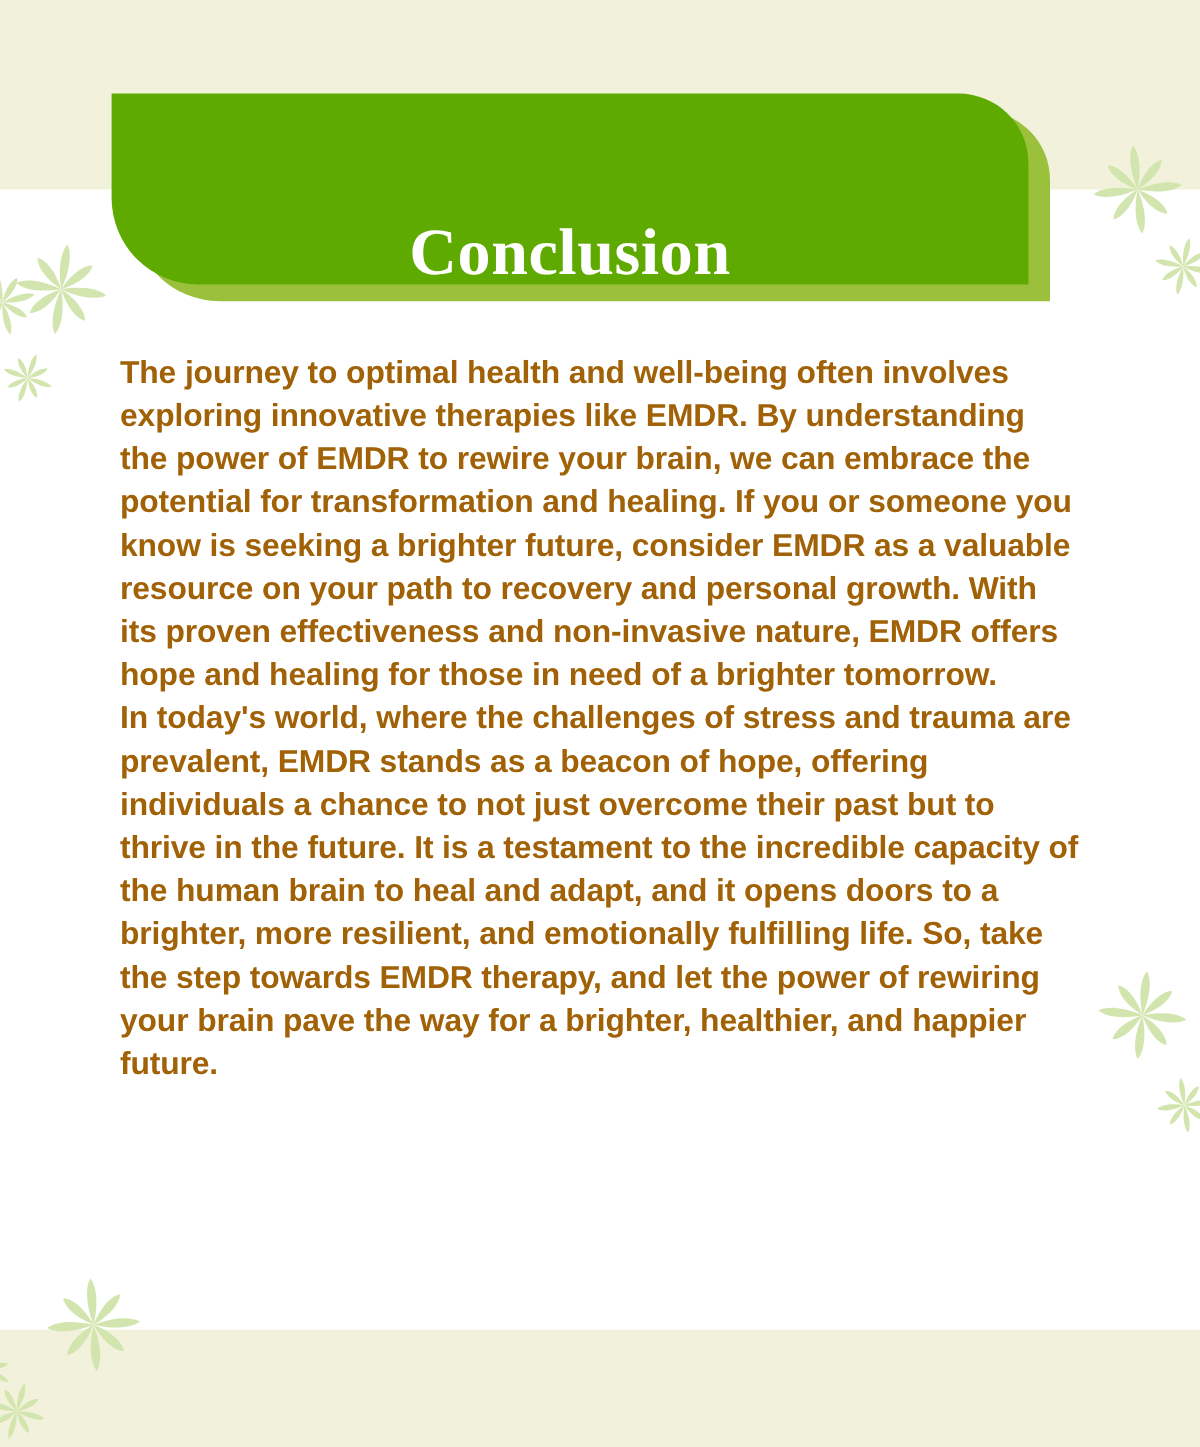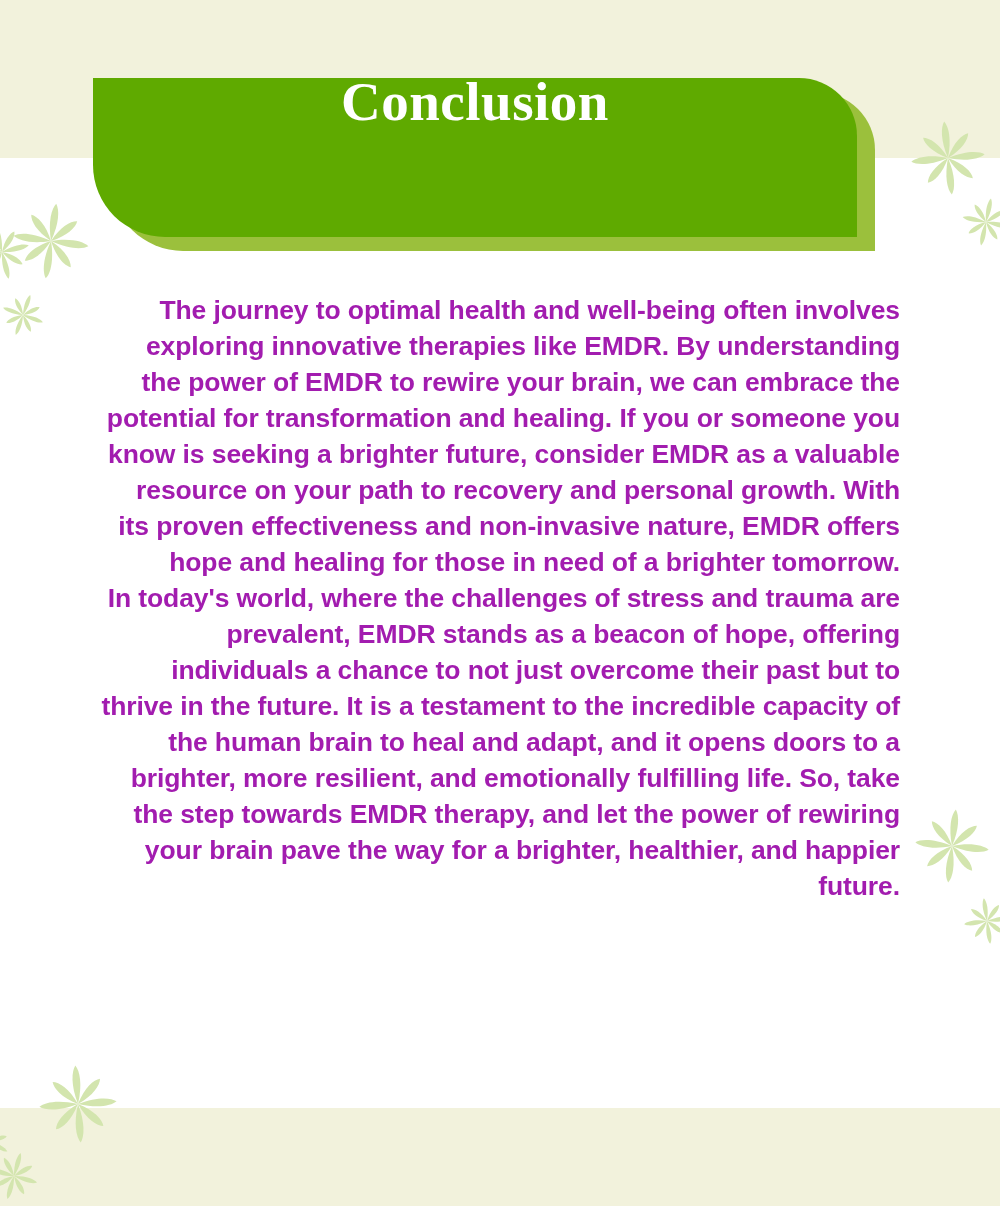--- a/index.html
+++ b/index.html
@@ -62,21 +62,21 @@
   }
   .plaque-main {
     position: absolute;
     left: 0;
     top: 0;
     width: 764px;
     height: 159px;
     background: #5FAA00;
     border-radius: 0 58px 0 72px;
     display: flex;
-    align-items: flex-start;
+    align-items: flex-end;
     justify-content: center;
   }
   .plaque-title {
     color: #ffffff;
     font-family: "Liberation Serif", "DejaVu Serif", serif;
     font-weight: bold;
     font-size: 55px;
     letter-spacing: 0.5px;
     line-height: 1;
     margin-top: -4px;
@@ -84,26 +84,26 @@
 
   
   .content {
     position: absolute;
     left: 100px;
     top: 292px;
     width: 800px;
     z-index: 4;
   }
   .para {
-    color: #a21caf;
+    color: #a16207;
     font-family: "Liberation Sans", sans-serif;
     font-weight: bold;
     font-size: 26.5px;
     line-height: 36px;
-    text-align: right;
+    text-align: left;
     margin: 0;
     letter-spacing: -0.1px;
   }
   .para + .para { }
 </style>
 </head>
 <body>
 
 <div id="page">
 

